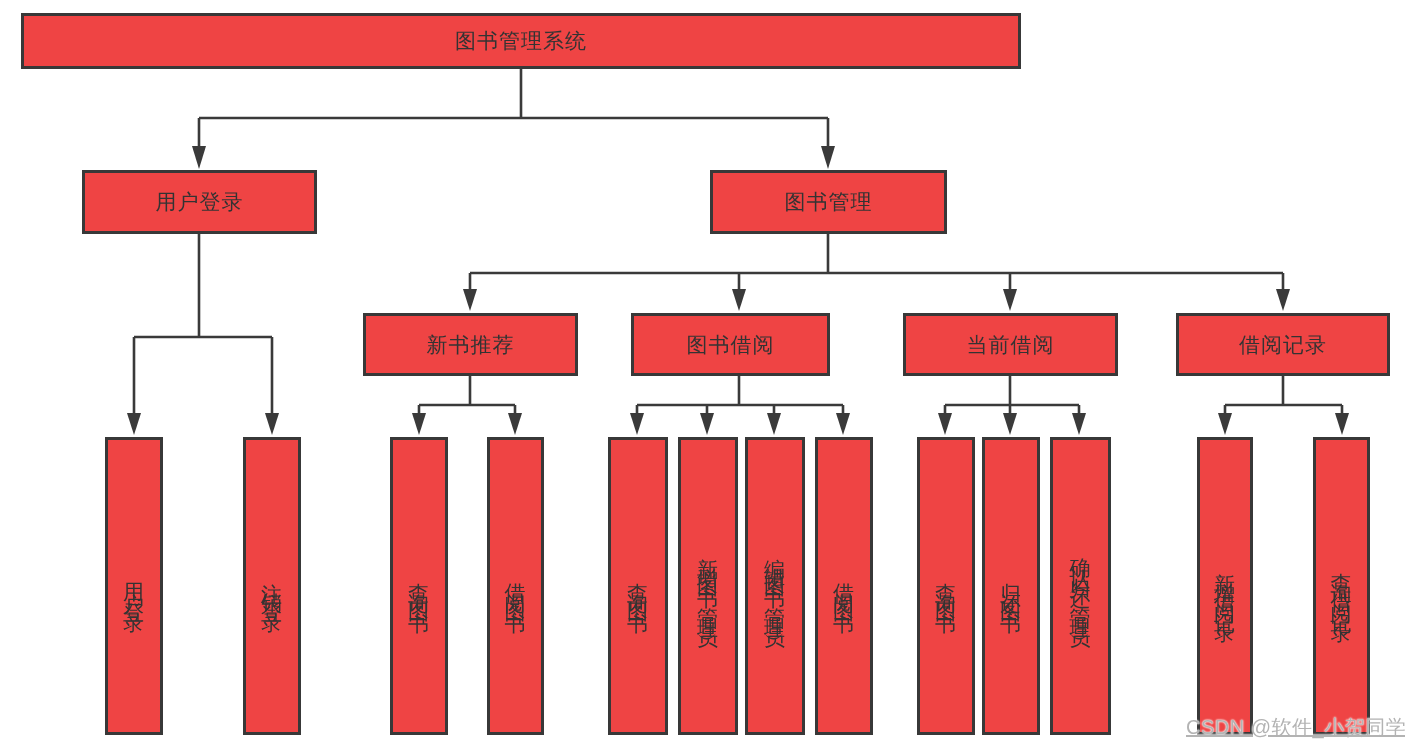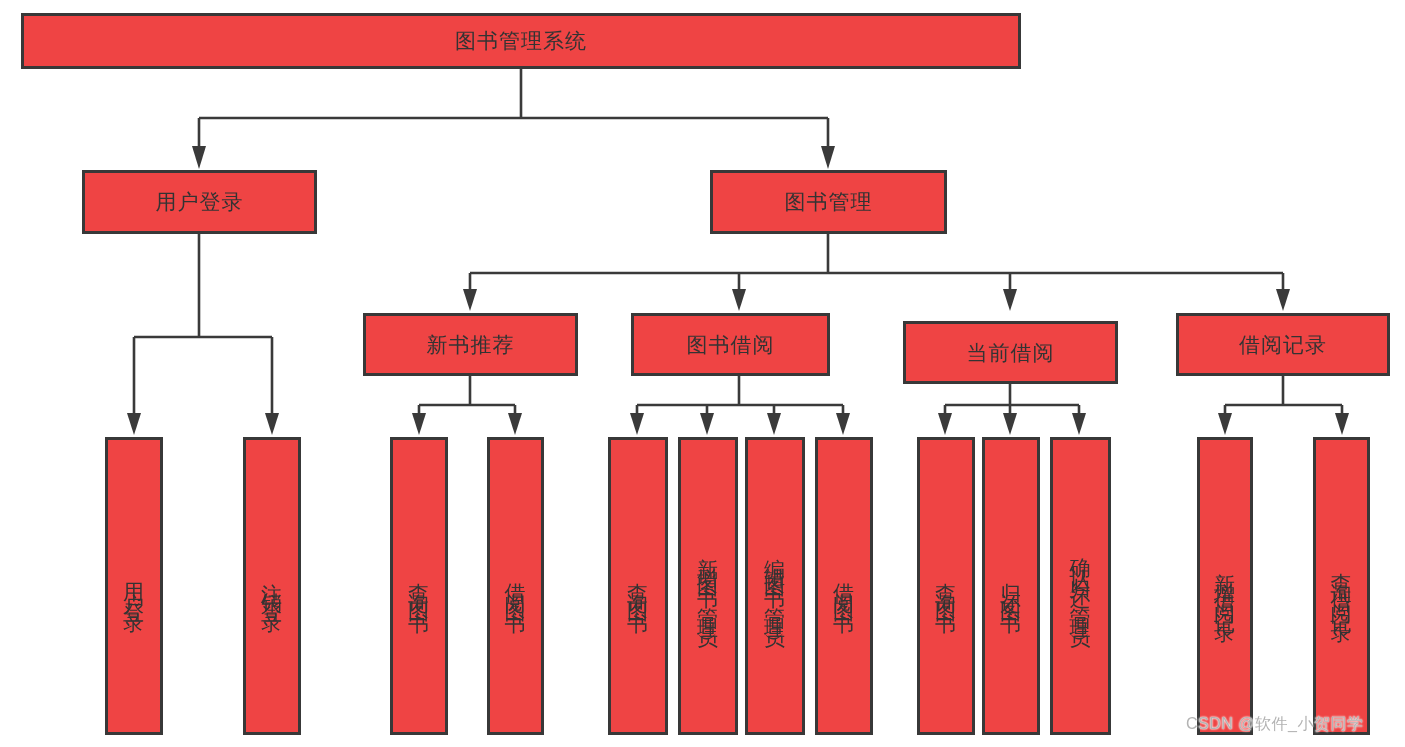--- a/index.html
+++ b/index.html
@@ -42,26 +42,27 @@
     text-orientation: mixed;
     letter-spacing: 10px;
     line-height: 1;
     white-space: nowrap;
   }
   .watermark {
     position: absolute;
     left: 1186px;
     top: 714px;
     width: 210px;
-    font-size: 16px;
+    font-size: 20px;
     color: #b3b3b3;
     letter-spacing: 0.5px;
     white-space: nowrap;
     text-shadow: 0 0 2px #ffffff, 0 0 2px #ffffff;
     z-index: 5;
+    text-decoration: underline;
   }
 </style>
 </head>
 <body>
 
 <div class="stage">
 
   <svg class="wires" viewBox="0 0 1405 747" xmlns="http://www.w3.org/2000/svg">
     <g stroke="#3a3a3a" stroke-width="2.6" fill="none">
 
@@ -105,21 +106,21 @@
     </g>
   </svg>
 
   <div class="box" style="left:21px; top:13px; width:1000px; height:56px;">图书管理系统</div>
 
   <div class="box" style="left:82px; top:170px; width:235px; height:64px;">用户登录</div>
   <div class="box" style="left:710px; top:170px; width:237px; height:64px;">图书管理</div>
 
   <div class="box" style="left:363px; top:313px; width:215px; height:63px;">新书推荐</div>
   <div class="box" style="left:631px; top:313px; width:199px; height:63px;">图书借阅</div>
-  <div class="box" style="left:903px; top:321px; width:215px; height:63px;">当前借阅</div>
+  <div class="box" style="left:903px; top:313px; width:215px; height:63px;">当前借阅</div>
   <div class="box" style="left:1176px; top:313px; width:214px; height:63px;text-align:center;">借阅记录</div>
 
   <div class="box leaf" style="left:105px; top:437px; width:58px; height:298px;">
     <span class="vtext">用户登录</span>
   </div>
   <div class="box leaf" style="left:243px; top:437px; width:58px; height:298px;">
     <span class="vtext">注销登录</span>
   </div>
 
   <div class="box leaf" style="left:390px; top:437px; width:58px; height:298px;">

